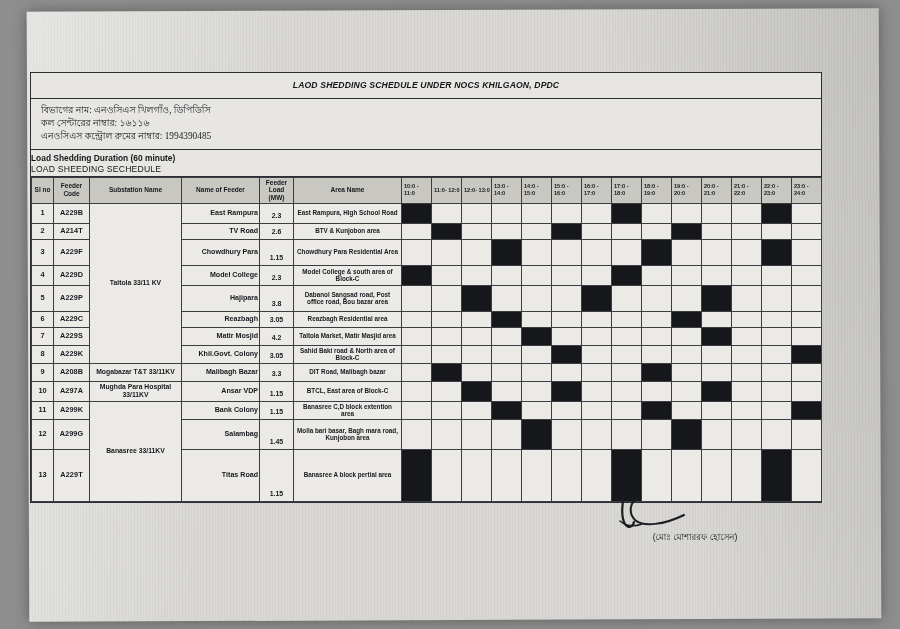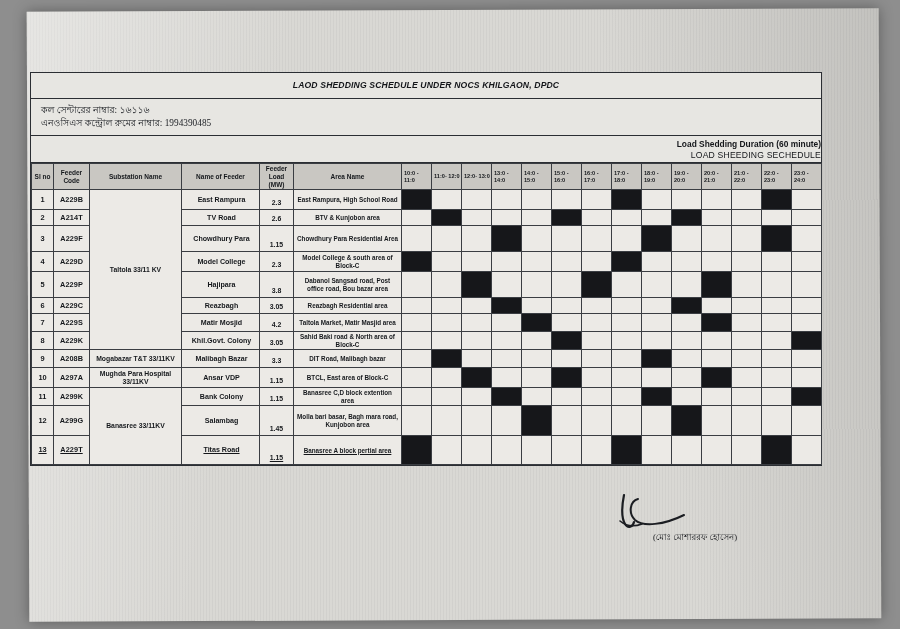--- a/index.html
+++ b/index.html
@@ -36,69 +36,70 @@
     color:#14161a;
   }
   .outer { border:1.4px solid #2b2e33; background:#e7e6e2; }
   .band { border-bottom:1.4px solid #2b2e33; }
 
   .title-row { text-align:center; padding:7px 0 8px; font-size:8.6px; font-weight:bold; letter-spacing:.15px;font-style:italic; }
 
   .bn-block { padding:5px 8px 5px 10px; line-height:1.42; }
   .bn-line { font-size:9.3px; font-family:"Liberation Serif", serif; color:#1a1d22; white-space:nowrap; }
 
-  .dur-row { text-align:right; padding:3px 0 2px; }
+  .dur-row { text-align:left; padding:3px 0 2px; }
   .dur-1 { font-size:8.4px; font-weight:bold; }
   .dur-2 { font-size:8.6px; font-weight:normal; letter-spacing:.2px; margin-top:1px; }
 
   table { border-collapse:collapse; width:100%; table-layout:fixed; }
   th, td {
     border:1px solid #3a3d42;
     font-size:6.6px;
     padding:1px 1px;
     text-align:center;
     vertical-align:middle;
     background:#eceae6;
     color:#15181c;
     line-height:1.18;
     overflow:hidden;
   }
   thead th { background:#c9c7c2; font-weight:bold; height:26px; font-size:6.5px; }
   th.time-h { font-size:5.6px; text-align:left; padding-left:2px; font-weight:bold; line-height:1.25; }
   td.sl { font-size:7.4px; font-weight:bold; }
   td.code { font-size:7.3px; font-weight:bold; letter-spacing:.1px;margin-left:17px; }
   td.sub { font-size:6.8px; font-weight:bold; }
-  td.feeder { font-size:7.1px; text-align:center; padding-left:3px; font-weight:bold; }
+  td.feeder { font-size:7.1px; text-align:right; padding-left:3px; font-weight:bold; }
   td.load { font-size:6.9px; font-weight:bold; vertical-align:bottom; padding-bottom:2px; }
   td.area { font-size:6.3px; font-weight:bold; padding:1px 2px; }
   td.slot { padding:0; }
   td.slot.on { background:#16171a; }
 
   .footer {
     position:absolute;
     left:560px; top:497px;
     width:270px;
     text-align:center;
-    font-family:Liberation Serif, serif;
+    font-family:Liberation Sans, sans-serif;
   }
   .sig { height:34px; position:relative; }
   .sig svg { position:absolute; left:52px; top:-4px; }
   .fline { font-size:8.6px; line-height:1.5; color:#16181c; white-space:nowrap; }
 </style>
 </head>
 <body>
 
 <div id="paper"></div>
 
 <div id="sheet">
   <div class="outer">
 
     <div class="band title-row">LAOD SHEDDING SCHEDULE UNDER NOCS KHILGAON, DPDC</div>
 
     <div class="band bn-block">
+      <div class="bn-line">বিভাগের নাম: এনওসিএস খিলগাঁও, ডিপিডিসি</div>
       <div class="bn-line">কল সেন্টারের নাম্বার: ১৬১১৬</div>
       <div class="bn-line">এনওসিএস কন্ট্রোল রুমের নাম্বার: 1994390485</div>
     </div>
 
     <div class="band dur-row">
       <div class="dur-1">Load Shedding Duration (60 minute)</div>
       <div class="dur-2">LOAD SHEEDING SECHEDULE</div>
     </div>
 
     <table>
@@ -398,21 +399,21 @@
             <td class="slot"></td>
             <td class="slot"></td>
             <td class="slot"></td>
             <td class="slot"></td>
             <td class="slot on"></td>
             <td class="slot"></td>
             <td class="slot"></td>
             <td class="slot"></td>
             <td class="slot"></td>
           </tr>
-          <tr style="height: 29px; text-decoration: underline;">
+          <tr style="height: 52px;">
             <td class="sl">13</td>
             <td class="code">A229T</td>
             <td class="feeder">Titas Road</td>
             <td class="load">1.15</td>
             <td class="area">Banasree A block pertial area</td>
             <td class="slot on"></td>
             <td class="slot"></td>
             <td class="slot"></td>
             <td class="slot"></td>
             <td class="slot"></td>

